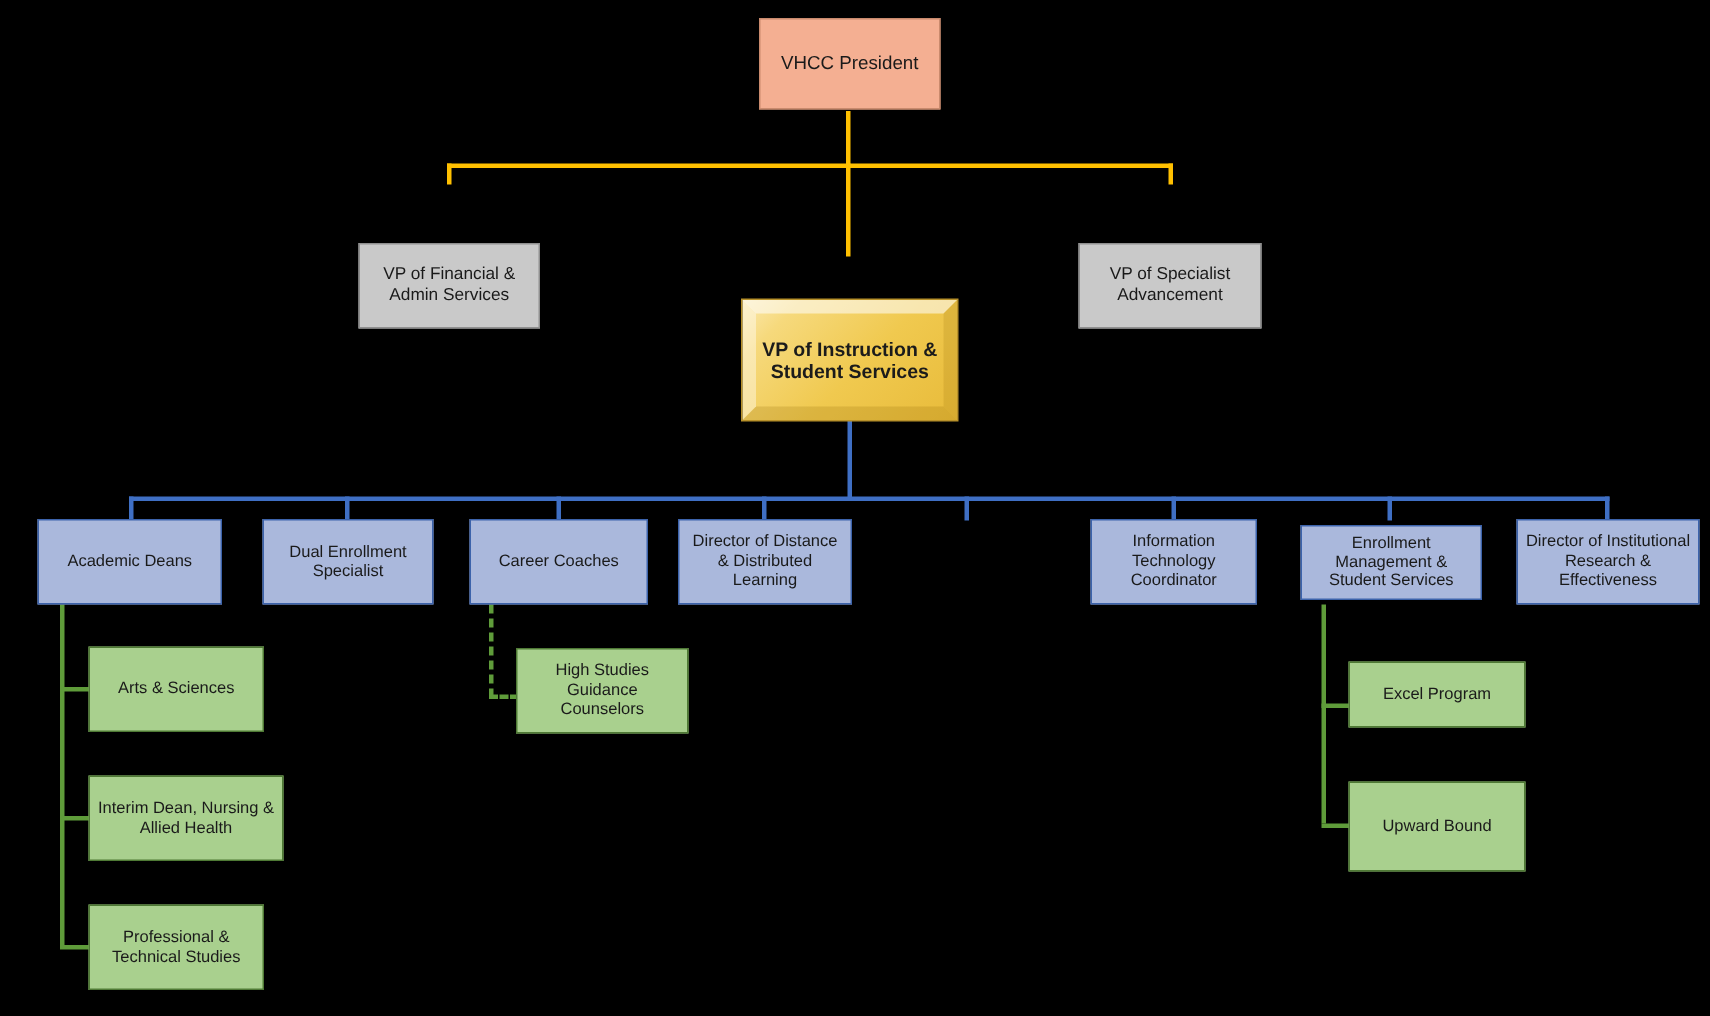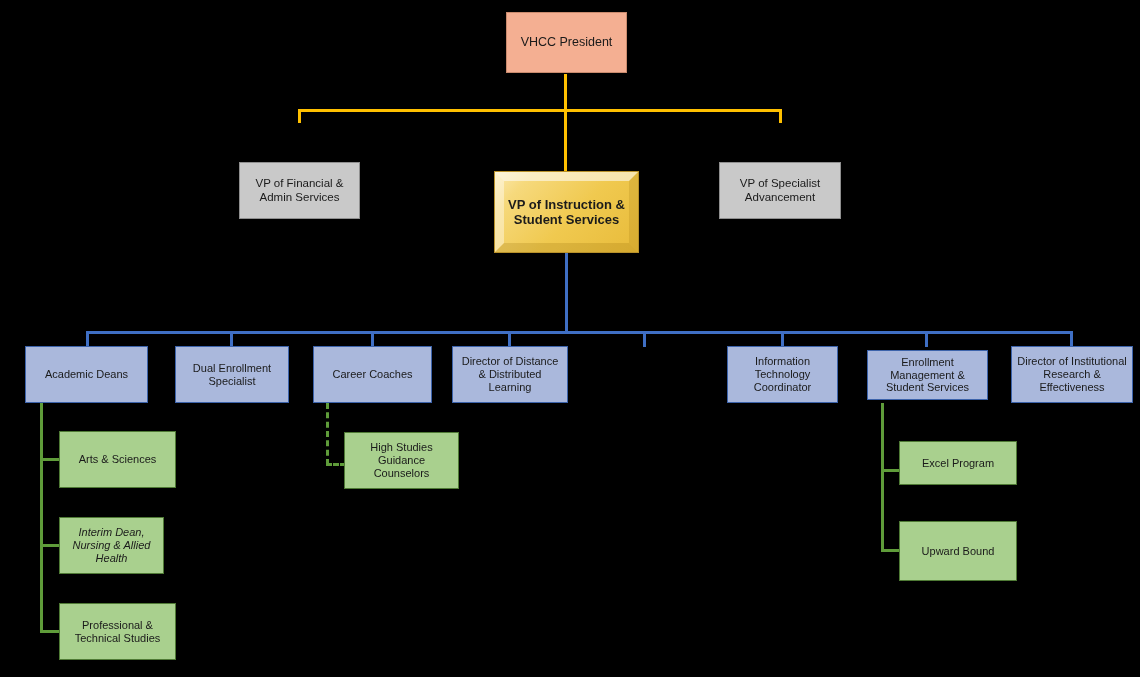--- a/index.html
+++ b/index.html
@@ -12,21 +12,21 @@
 
   
   .n-pres{background:#f4af92;border:1px solid #c98a6d;font-size:12.5px;}
 
   
   .n-grey{background:#c9c9c9;border:1px solid #8f8f8f;font-size:11.5px;margin-top:39px;}
 
   
   .n-gold{
     background:linear-gradient(135deg,#fbe9b0 0%,#f6d97c 18%,#f0c94f 55%,#e8bb3a 100%);
-    border:1px solid #b8912a;font-size:13px;font-weight:bold;color:#1b1b1b;
+    border:1px solid #b8912a;font-size:13px;font-weight:bold;color:#1b1b1b;margin-top:28px;
   }
   .n-gold::before{content:"";position:absolute;inset:0;pointer-events:none;
     border-top:9px solid rgba(255,255,255,.55);
     border-left:9px solid rgba(255,255,255,.40);
     border-right:9px solid rgba(150,110,10,.18);
     border-bottom:9px solid rgba(150,110,10,.22);
     box-sizing:border-box;}
 
   
   .n-blue{background:#aab8dc;border:1px solid #3c63ab;font-size:11px;}
@@ -115,21 +115,21 @@
   <div class="node n-blue" style="left:867px;top:350px;width:121px;height:50px;">
     <span>Enrollment Management &amp; Student Services</span>
   </div>
   <div class="node n-blue" style="left:1011px;top:346px;width:122px;height:57px;">
     <span>Director of Institutional Research &amp; Effectiveness</span>
   </div>
 
   <div class="node n-green" style="left:59px;top:431px;width:117px;height:57px;">
     <span>Arts &amp; Sciences</span>
   </div>
-  <div class="node n-green" style="left:59px;top:517px;width:105px;height:57px;font-style:italic;">
+  <div class="node n-green" style="left:59px;top:517px;width:130px;height:57px;">
     <span>Interim Dean, Nursing &amp; Allied Health</span>
   </div>
   <div class="node n-green" style="left:59px;top:603px;width:117px;height:57px;">
     <span>Professional &amp; Technical Studies</span>
   </div>
 
   <div class="node n-green" style="left:344px;top:432px;width:115px;height:57px;">
     <span>High Studies Guidance Counselors</span>
   </div>
 

